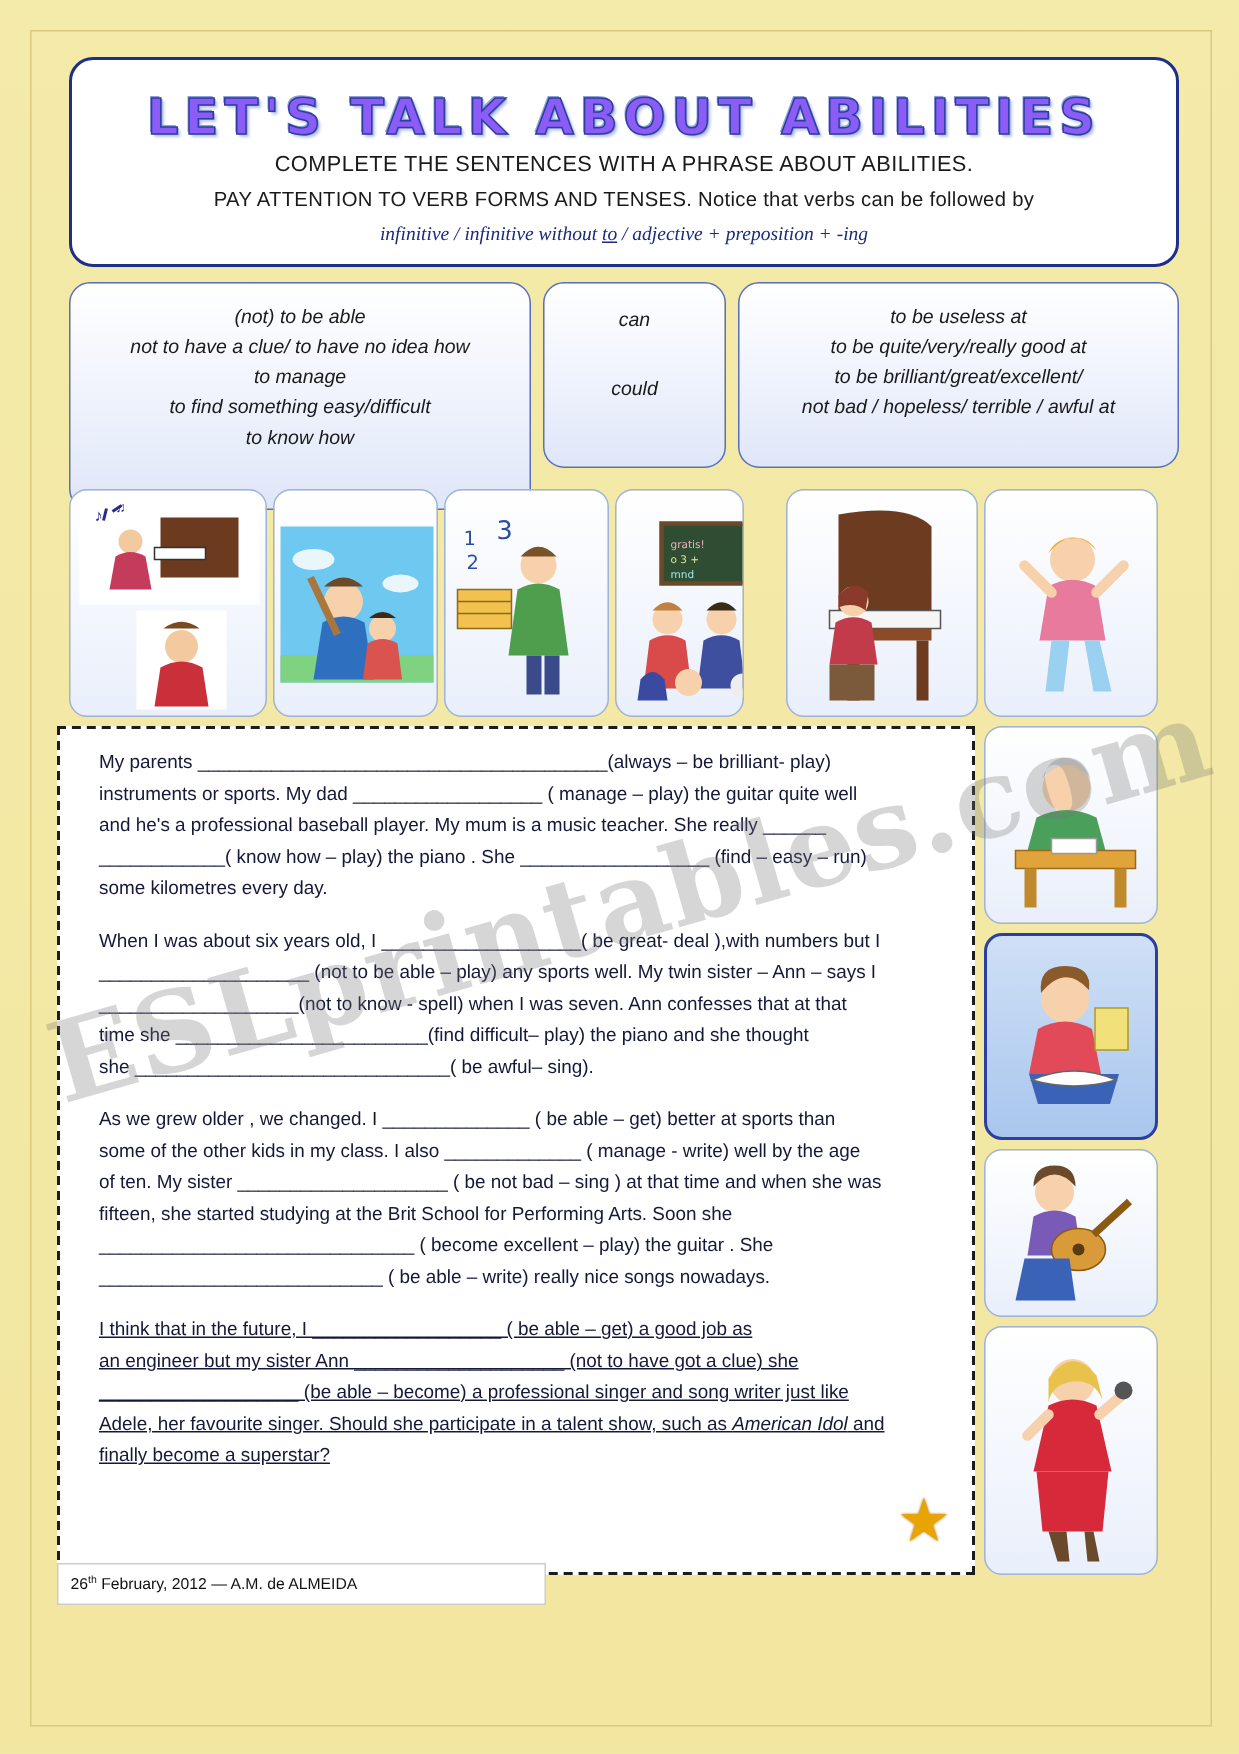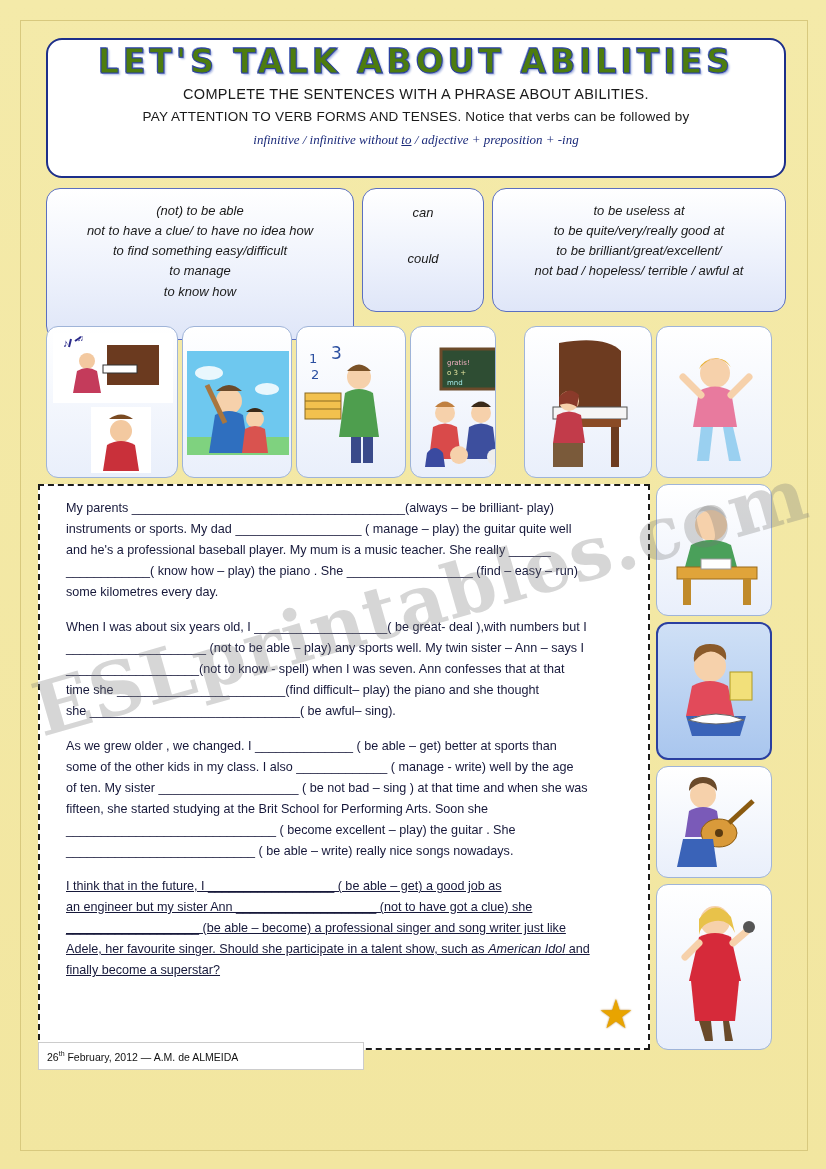--- a/index.html
+++ b/index.html
@@ -36,26 +36,26 @@
     left: 46px; top: 38px;
     width: 740px;
     height: 140px;
     border: 2px solid #1d2f8a;
     border-radius: 16px;
     background: #ffffff;
     box-sizing: border-box;
     text-align: center;
   }
   .main-title {
-    margin-top: 4px;
+    margin-top: 20px;
     font-family: "DejaVu Sans", sans-serif;
     font-size: 33px;
     font-weight: bold;
     letter-spacing: 4px;
-    color: #4d7c0f;
+    color: #8b5cf6;
     -webkit-text-stroke: 1px #2b3fa0;
     text-shadow:
        1px 1px 0 #8fa0d8,
       -1px -1px 0 #8fa0d8,
        2px 2px 2px #b9c4e6;
     line-height: 1.1;
   }
   .subtitle1 {
     margin-top: 6px;
     font-size: 14.5px;
@@ -195,22 +195,22 @@
     <div class="subtitle2">PAY ATTENTION TO VERB FORMS AND TENSES. Notice that  verbs  can be followed by</div>
     <div class="subtitle3">
       <span>infinitive  /    infinitive without </span><span class="u">to</span><span>  /   adjective + preposition + -ing</span>
     </div>
   </div>
 
   <div class="opt-box" id="opt-left">
     <div class="opt-inner">
       <div class="opt-line">(not) to be able</div>
       <div class="opt-line">not to have a clue/ to have no idea how</div>
+      <div class="opt-line">to manage</div>
       <div class="opt-line">to find  something easy/difficult</div>
-      <div class="opt-line">to manage</div>
       <div class="opt-line">to know how</div>
     </div>
   </div>
 
   <div class="opt-box" id="opt-mid">
     <div class="opt-inner">
       <div class="opt-line">can</div>
       <div class="spacer"></div>
       <div class="opt-line">could</div>
     </div>

